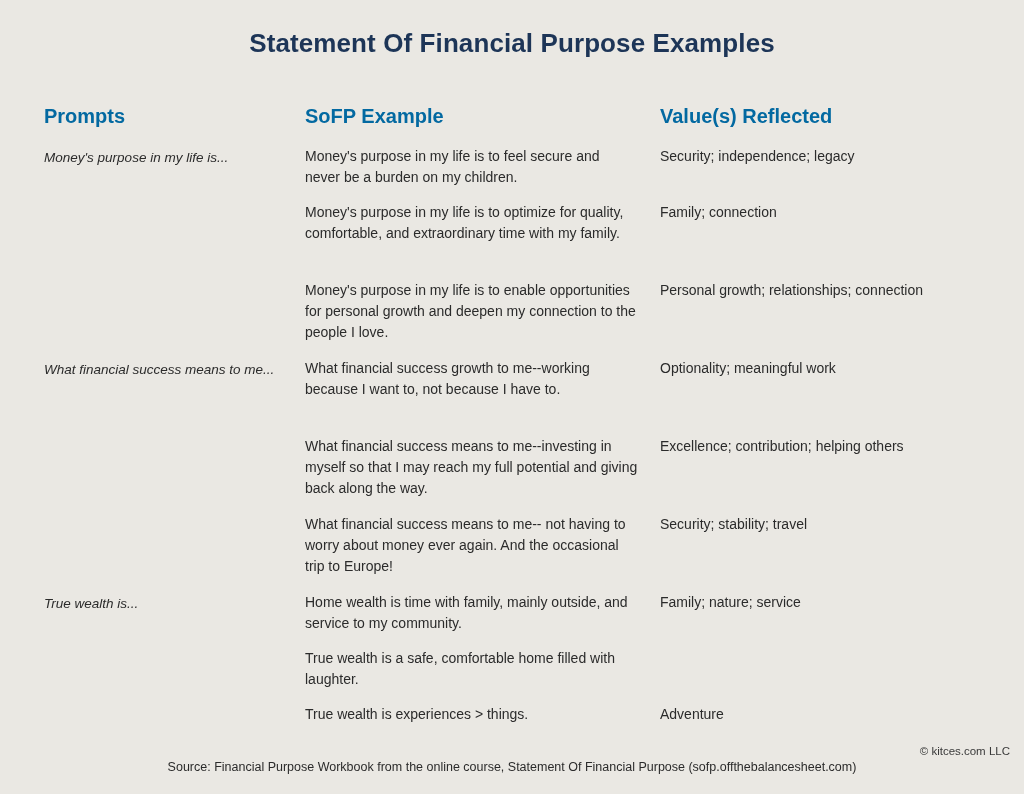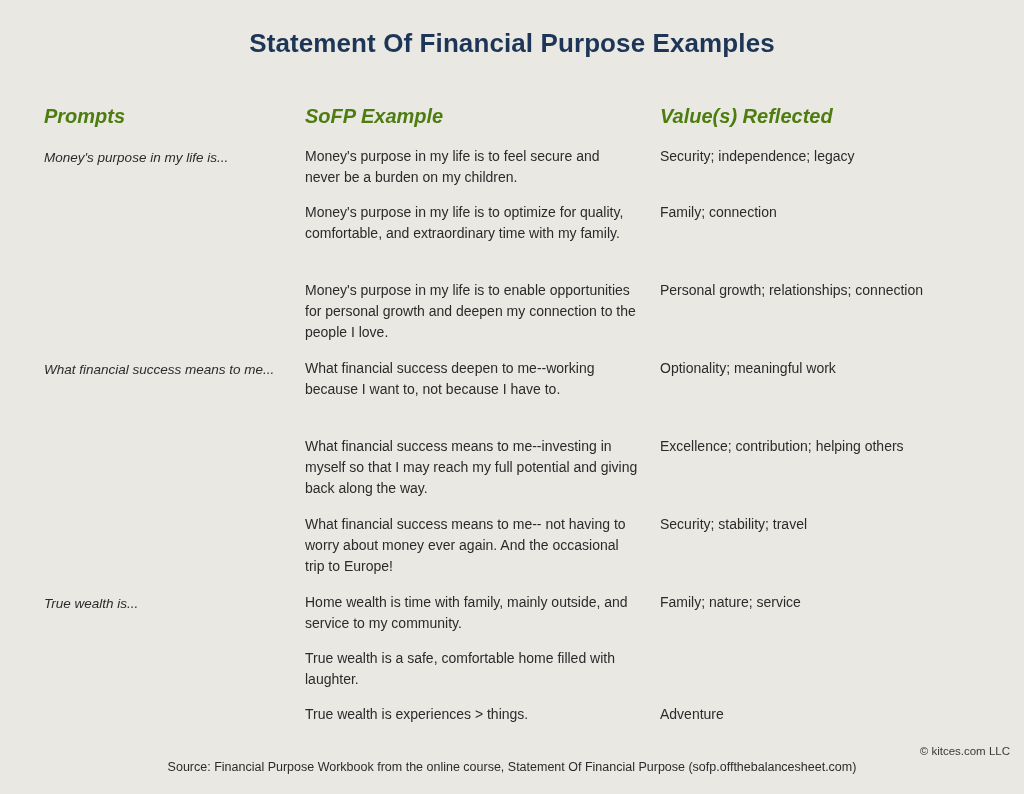--- a/index.html
+++ b/index.html
@@ -54,23 +54,22 @@
   .col-prompt   { width: 305px; padding-left: 44px; padding-right: 10px; }
   .col-example  { width: 355px; padding-right: 22px; }
   .col-value    { width: 320px; padding-right: 14px; }
 
   
   .header-row { margin-bottom: 18px; }
 
   .header-cell {
     font-size: 20px;
     font-weight: bold;
-    color: #4d7c0f;
+    color: #0369a1;
     line-height: 1.2;
-    font-style: italic;
   }
 
   .header-row .col-prompt .header-cell { font-size: 20px; }
 
   
   .group { margin-bottom: 0; }
 
   .body-row {
     display: flex;
     align-items: flex-start;
@@ -176,21 +175,21 @@
         </div>
       </div>
     </div>
 
     <div class="group">
       <div class="body-row r-3line">
         <div class="col-prompt">
           <div class="prompt-text">What financial success means to me...</div>
         </div>
         <div class="col-example">
-          <div class="example-text">What financial success deepen to me--working because I want to, not because I have to.</div>
+          <div class="example-text">What financial success growth to me--working because I want to, not because I have to.</div>
         </div>
         <div class="col-value">
           <div class="value-text">Optionality; meaningful work</div>
         </div>
       </div>
 
       <div class="body-row r-3line">
         <div class="col-prompt"></div>
         <div class="col-example">
           <div class="example-text">What financial success means to me--investing in myself so that I may reach my full potential and giving back along the way.</div>

